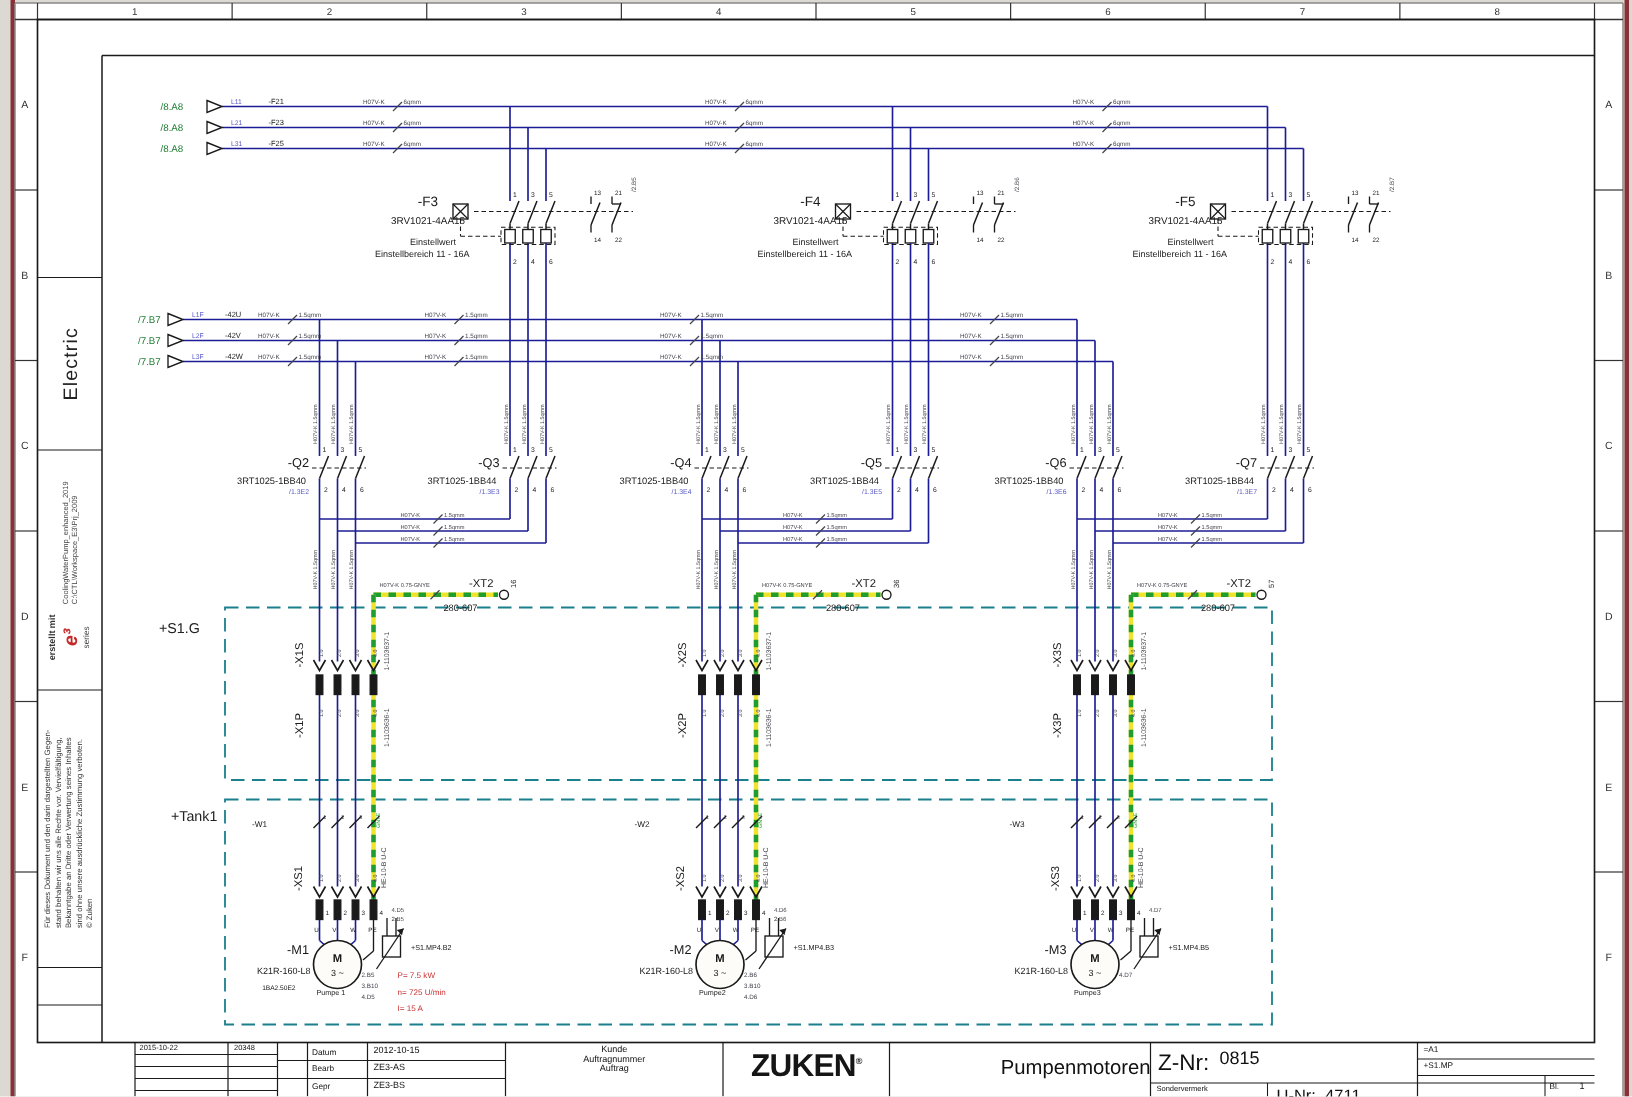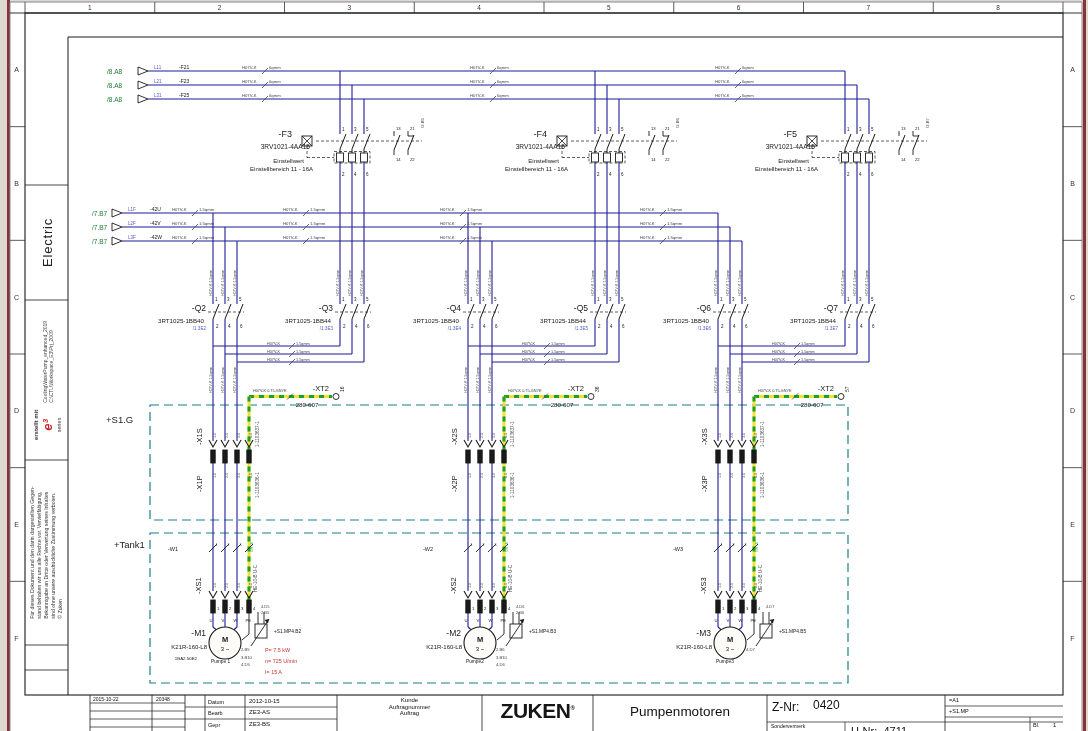--- a/index.html
+++ b/index.html
@@ -830,23 +830,23 @@
 <div class="ov tbc" style="left:208px;top:722px;font-size:5.5px">Gepr</div>
 <div class="ov tbc" style="left:249px;top:721px;font-size:6px">ZE3-BS</div>
 <div class="ov tbc" style="left:337px;top:697px;width:145px;text-align:center;font-size:6px">
   <div>Kunde</div>
   <div>Auftragnummer</div>
   <div>Auftrag</div>
 </div>
 <div class="ov" style="left:482px;top:699px;width:111px;text-align:center">
   <span class="zuken"><span>ZUKEN</span><sup>®</sup></span>
 </div>
-<div class="ov tbc" style="left:593px;top:705px;width:174px;text-align:center;font-size:13.5px">Pumpenmotoren</div>
-<div class="ov tbc" style="left:772px;top:701px;font-size:12px">Z-Nr:</div>
-<div class="ov tbc" style="left:813px;top:699px;font-size:12px">0420</div>
+<div class="ov tbc" style="left:593px;top:705px;width:174px;text-align:right;font-size:13.5px">Pumpenmotoren</div>
+<div class="ov tbc" style="left:772px;top:701px;font-size:15px">Z-Nr:</div>
+<div class="ov tbc" style="left:813px;top:699px;font-size:12px">0815</div>
 <div class="ov tbc" style="left:771px;top:724px;font-size:5px">Sondervermerk</div>
 <div class="ov tbc" style="left:851px;top:725px;font-size:11px">
   <span>U-Nr:</span>&nbsp;&nbsp;<span>4711</span>
 </div>
 <div class="ov tbc" style="left:949px;top:697px;font-size:5.5px">=A1</div>
 <div class="ov tbc" style="left:949px;top:708px;font-size:5.5px">+S1.MP</div>
 <div class="ov tbc" style="left:1033px;top:722px;font-size:5.5px">Bl.</div>
 <div class="ov tbc" style="left:1053px;top:722px;font-size:6px">1</div>
 
 </body></html>

